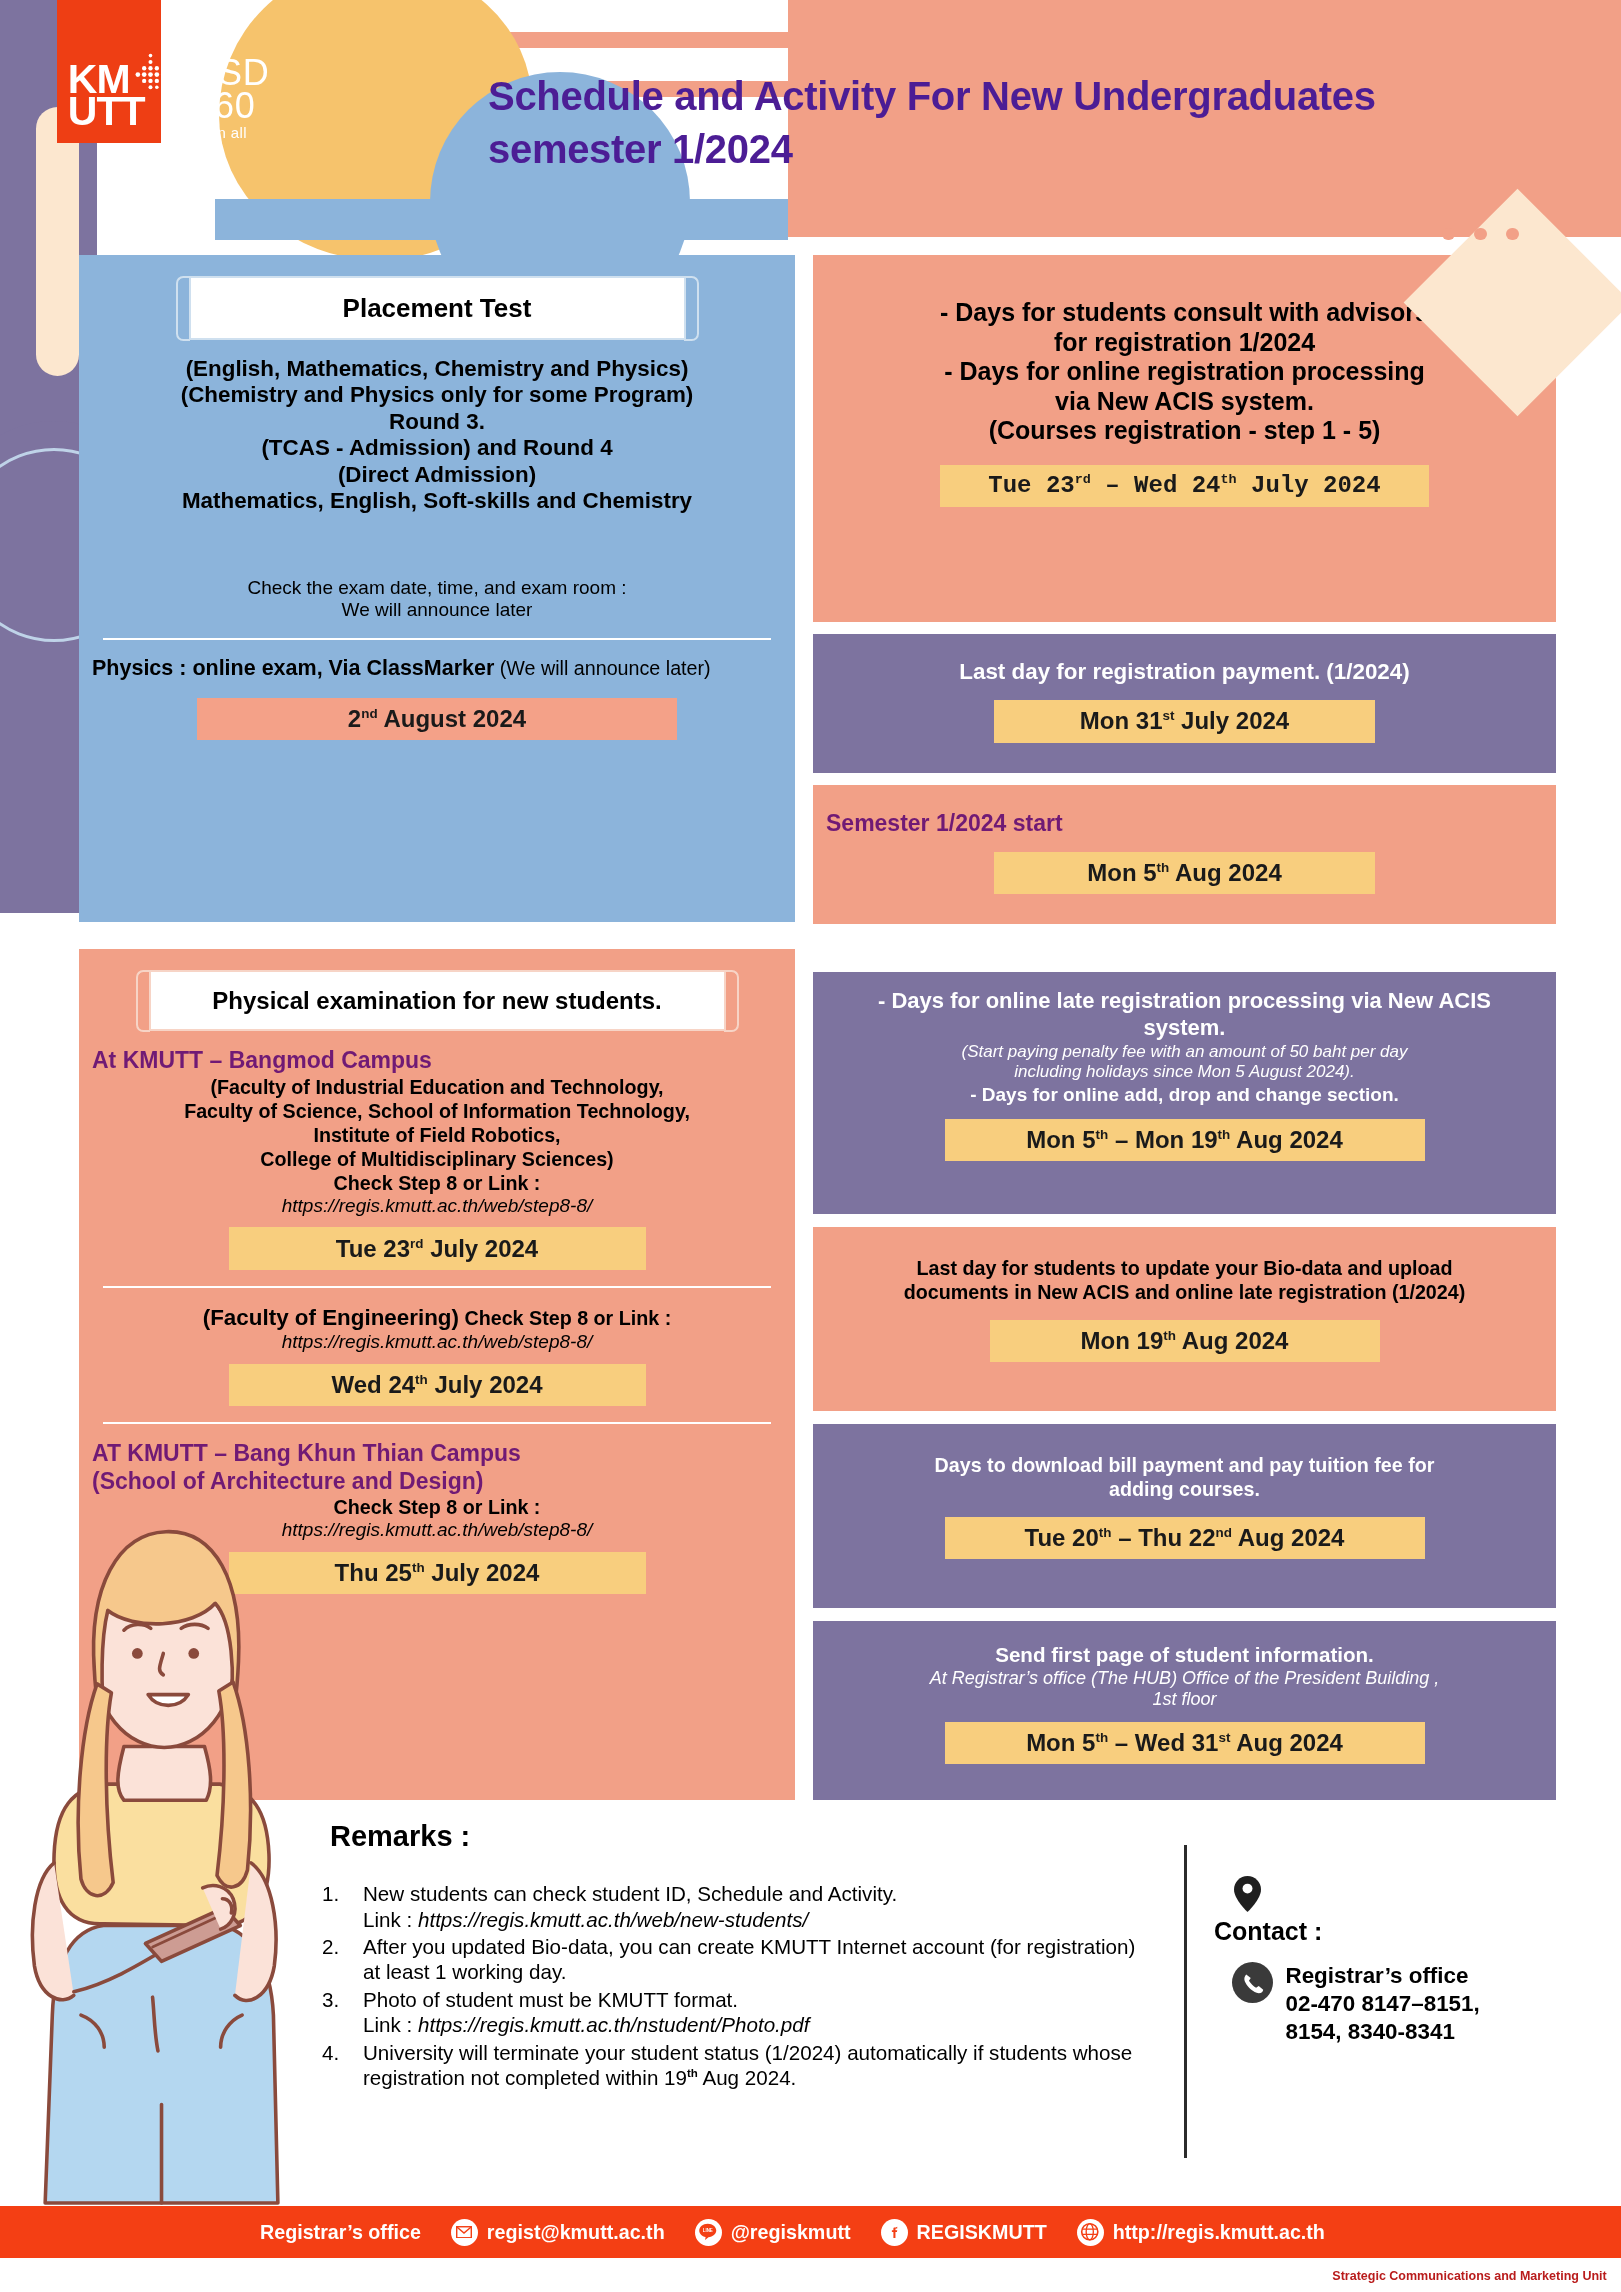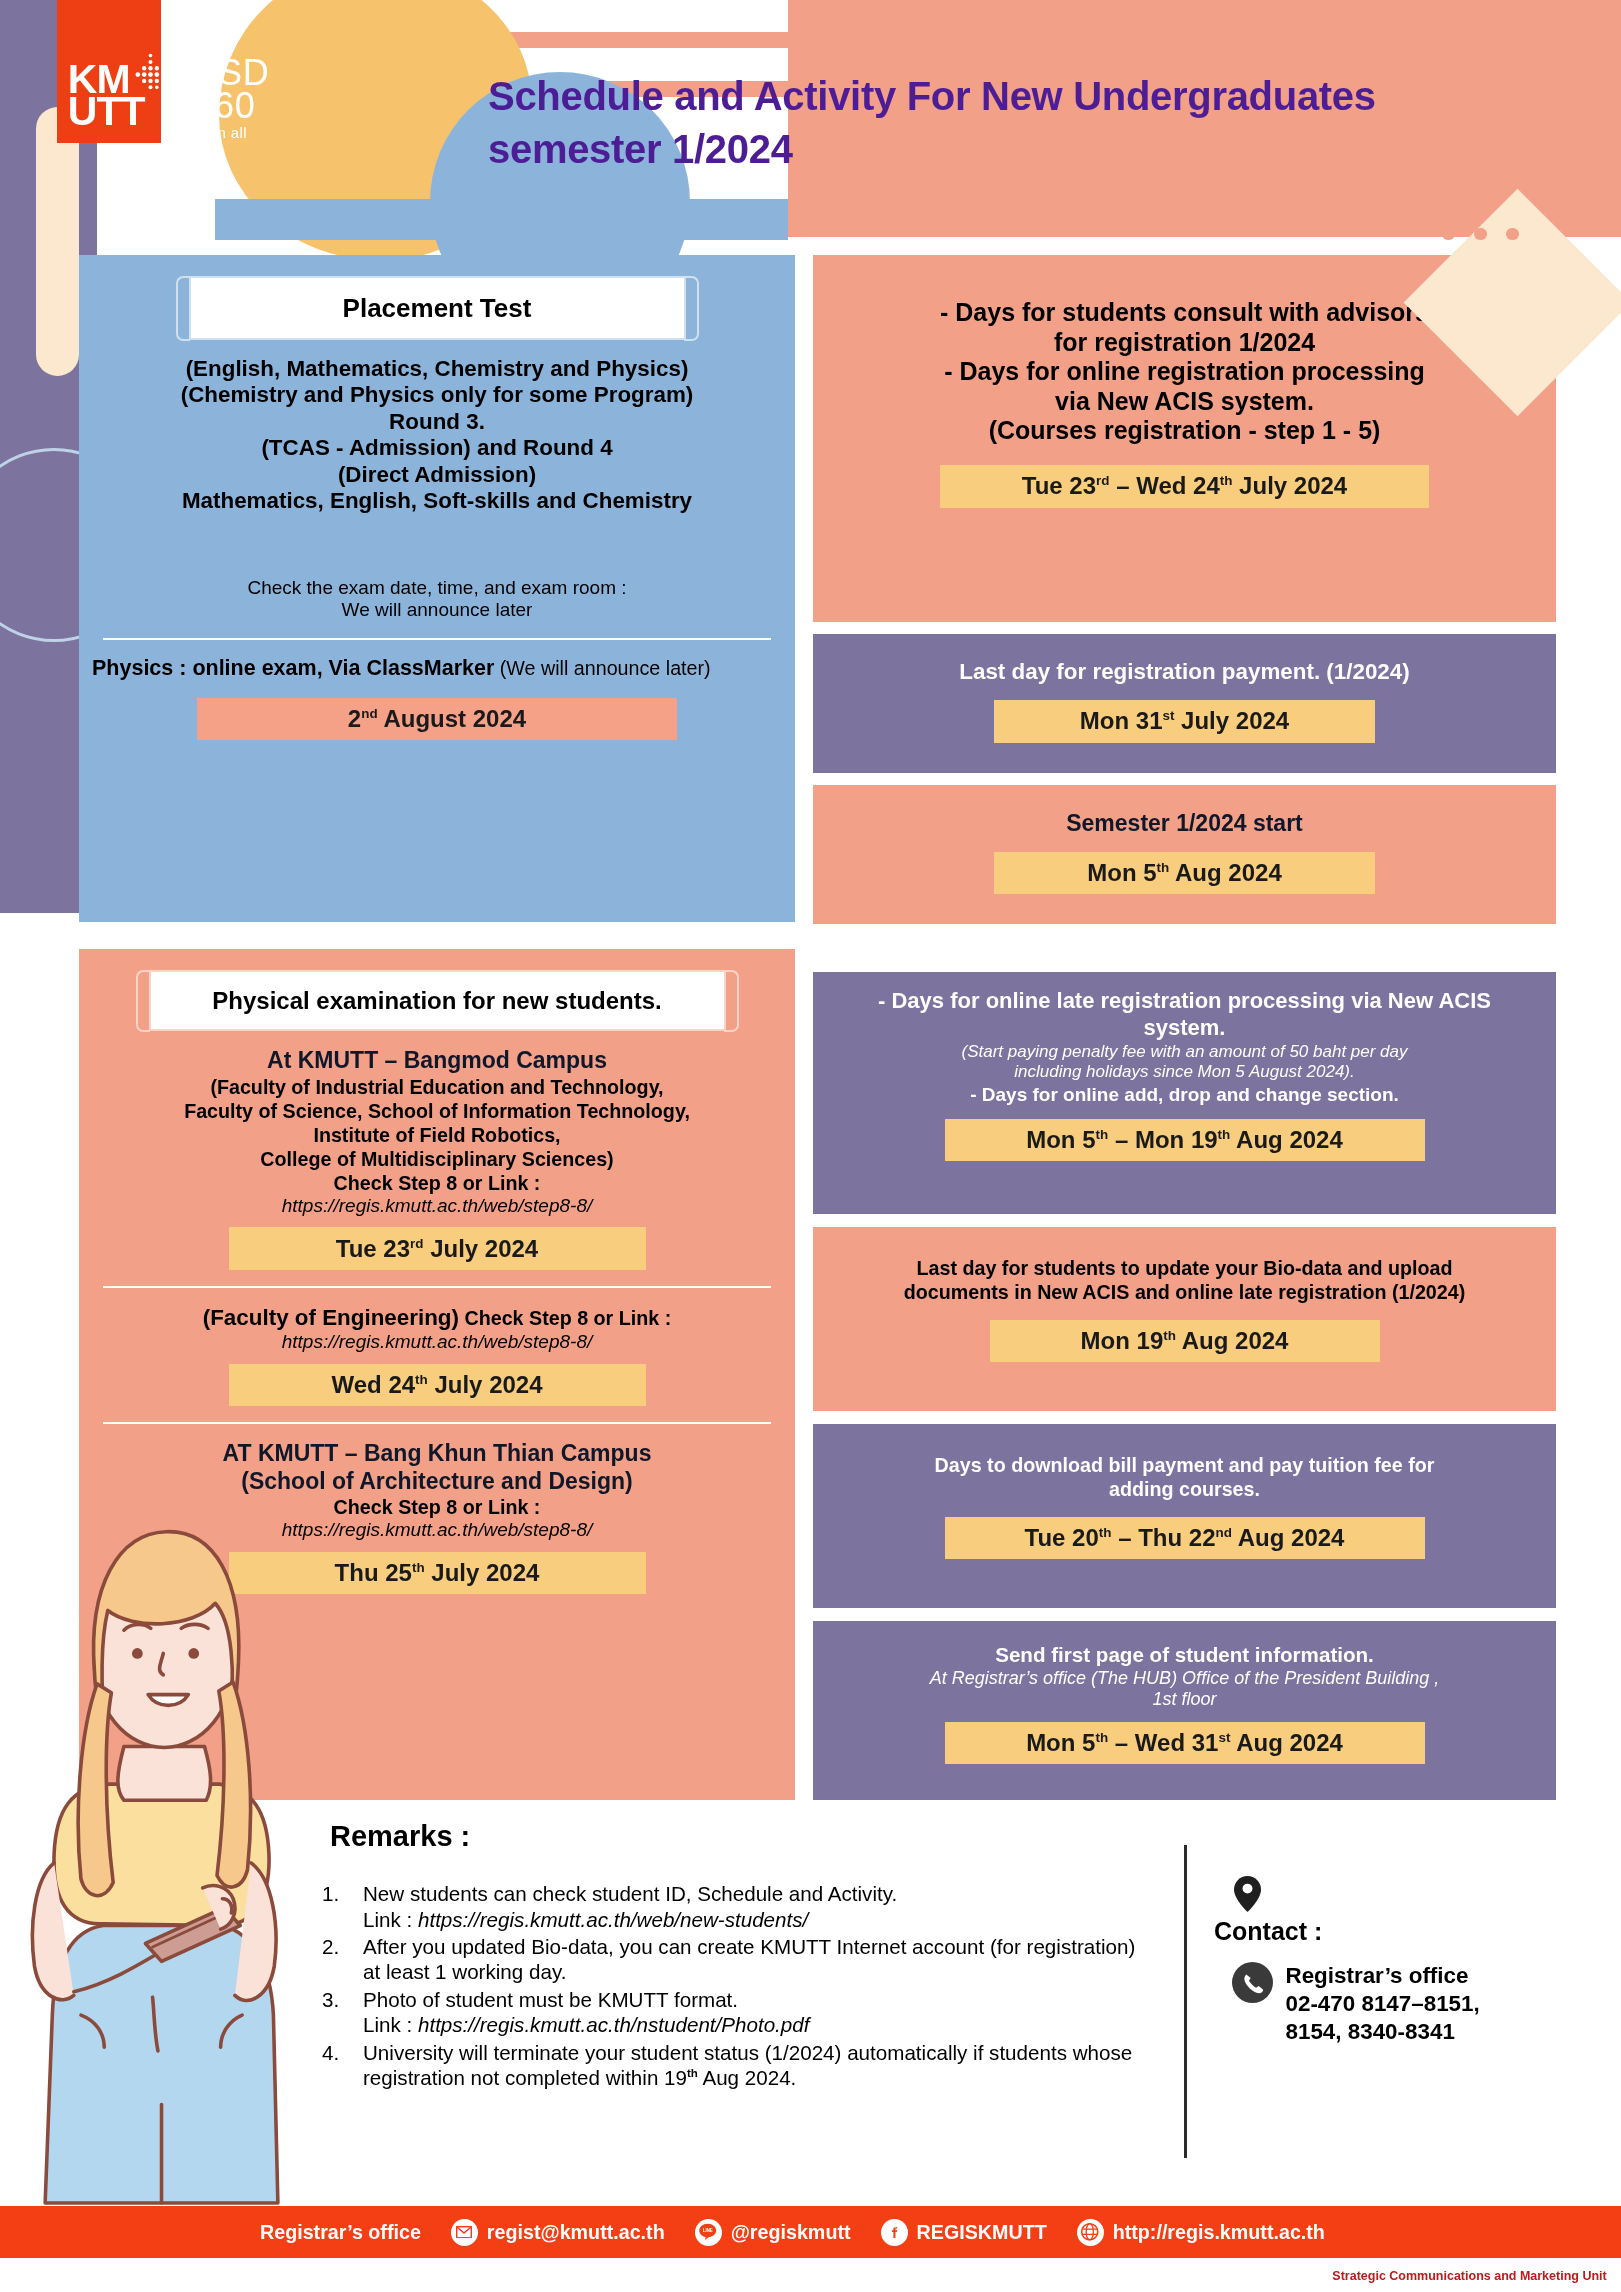--- a/index.html
+++ b/index.html
@@ -44,21 +44,21 @@
      padding:14.3px 9px;text-align:center;font-size:26px;font-weight:700;color:#000;
      position:relative;width:86%;}
   .ribbon.coralborder{border-color:#f7d4c6;}
   .ribbon:before,.ribbon:after{content:"";position:absolute;top:-2.7px;bottom:-2.7px;width:12.5px;
      border:2.7px solid #cfe0ef;}
   .ribbon:before{left:-15px;border-right:none;border-radius:7.2px 0 0 7.2px;}
   .ribbon:after{right:-15px;border-left:none;border-radius:0 7.2px 7.2px 0;}
   .ribbon.coralborder:before,.ribbon.coralborder:after{border-color:#f7d4c6;}
   .big{font-size:22.4px;font-weight:700;line-height:1.18;text-align:center;color:#000;}
   .reg{font-size:19px;font-weight:400;line-height:1.2;text-align:center;color:#000;}
-  .lbl{font-size:21.5px;font-weight:700;line-height:1.2;text-align:center;color:#0f172a;}
+  .lbl{font-size:21.5px;font-weight:700;line-height:1.2;text-align:left;color:#701a75;}
   .lblw{font-size:22.4px;font-weight:700;line-height:1.2;text-align:center;color:#fff;}
   .smw{font-size:18px;font-weight:700;line-height:1.22;text-align:center;color:#fff;}
   .itw{font-size:17px;font-style:italic;font-weight:400;line-height:1.22;text-align:center;color:#fff;}
   .smk{font-size:18px;font-weight:700;line-height:1.22;text-align:center;color:#000;}
   .lnk{font-size:19px;font-style:italic;font-weight:400;text-align:center;color:#000;}
   .datebox{display:block;margin:10.7px auto;padding:7.2px 16px;text-align:center;
      font-size:24px;font-weight:700;color:#1a1a1a;width:-moz-fit-content;}
   .db-coral{background:#f4a188;}
   .db-yellow{background:#f8ce7e;}
   .hr-w{border:none;border-top:2.7px solid #fff;margin:16px 10.7px;}
@@ -207,21 +207,21 @@
 </div>
 
 <div class="card c-coral" style="left:813px;top:255px;width:743px;height:367px;">
   <div class="big" style="font-size:25px;margin-top:27px;">
     <div>- Days for students consult with advisors</div>
     <div>for registration 1/2024</div>
     <div>- Days for online registration processing</div>
     <div>via New ACIS system.</div>
     <div>(Courses registration - step 1 - 5)</div>
   </div>
-  <div class="datebox db-yellow" style="width:457px;margin-top:19.7px;">
+  <div class="datebox db-yellow" style="width:457px;margin-top:19.7px;font-family:Liberation Mono, monospace;">
     <span>Tue 23</span><sup>rd</sup><span> – Wed 24</span><sup>th</sup><span> July 2024</span>
   </div>
 </div>
 
 <div class="card c-purple" style="left:813px;top:634px;width:743px;height:139px;">
   <div class="lblw" style="margin-top:9px;">Last day for registration payment. (1/2024)</div>
   <div class="datebox db-yellow" style="width:349px;margin-top:14.3px;">
     <span>Mon 31</span><sup>st</sup><span> July 2024</span>
   </div>
 </div>

